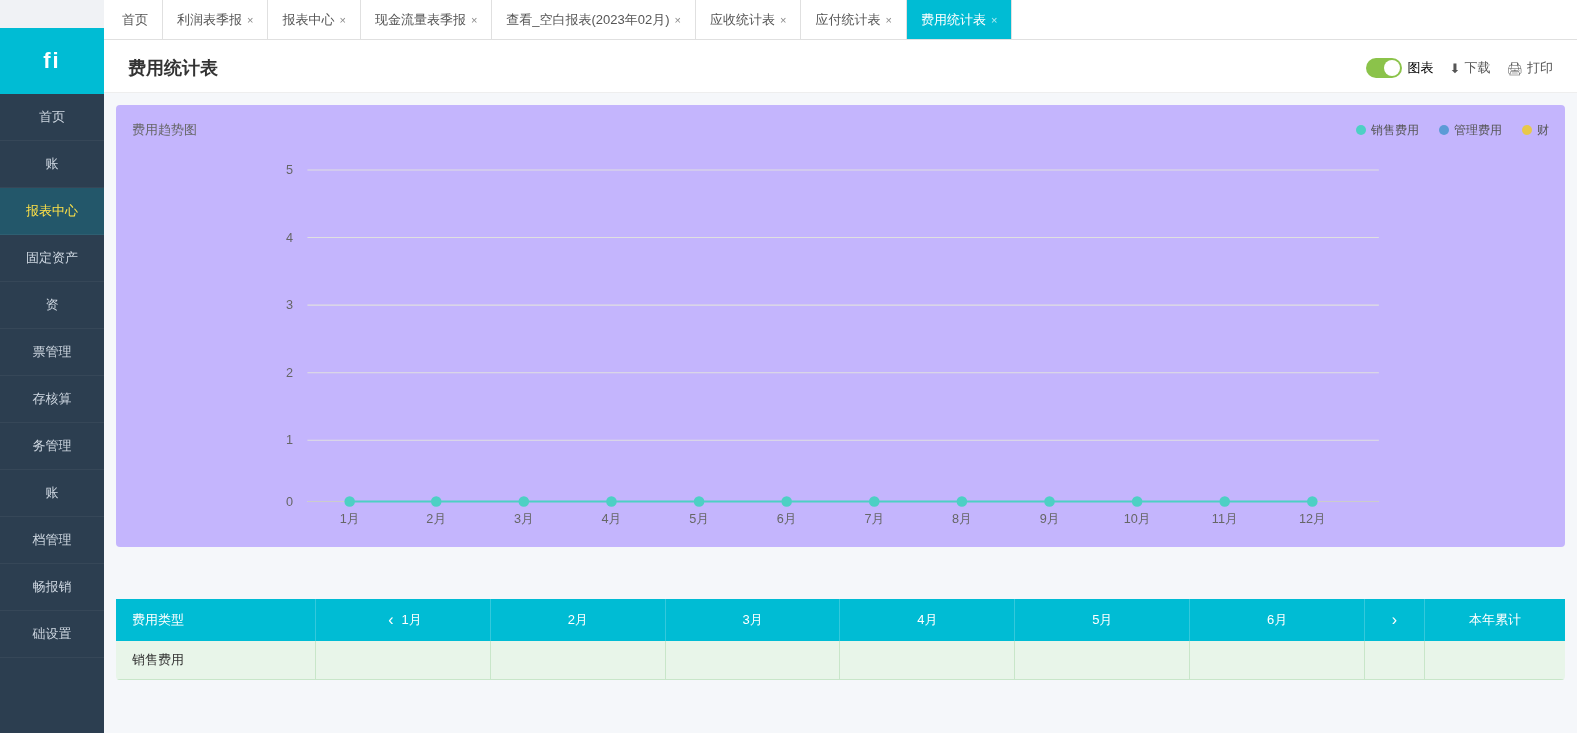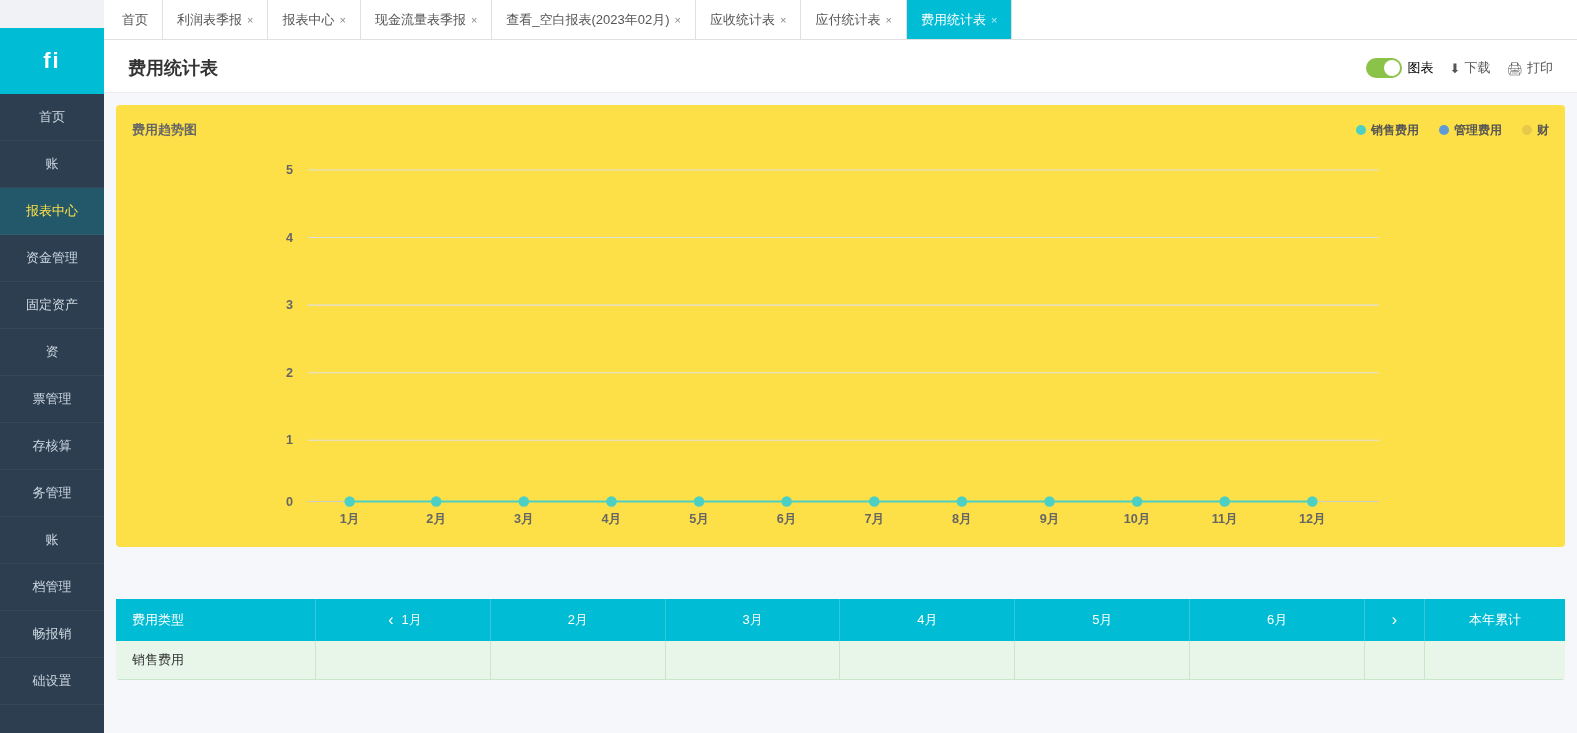--- a/index.html
+++ b/index.html
@@ -133,25 +133,24 @@
       display: flex;
       align-items: center;
       gap: 4px;
       color: #555;
       cursor: pointer;
       font-size: 13px;
     }
 
     
     .chart-section {
-      background: #fde047;
+      background: #c4b5fd;
       margin: 12px;
       padding: 16px;
       border-radius: 4px;
-      font-weight: bold;
     }
     .chart-header {
       display: flex;
       align-items: center;
       justify-content: space-between;
       margin-bottom: 12px;
     }
     .chart-title {
       font-size: 13px;
       color: #666;
@@ -228,21 +227,20 @@
     }
   </style>
 </head>
 <body>
 
 <div class="sidebar">
   <div class="sidebar-logo">fi</div>
   <div class="sidebar-item">首页</div>
   <div class="sidebar-item">账</div>
   <div class="sidebar-item active">报表中心</div>
-  <div class="sidebar-item">资金管理</div>
   <div class="sidebar-item">固定资产</div>
   <div class="sidebar-item">资</div>
   <div class="sidebar-item">票管理</div>
   <div class="sidebar-item">存核算</div>
   <div class="sidebar-item">务管理</div>
   <div class="sidebar-item">账</div>
   <div class="sidebar-item">档管理</div>
   <div class="sidebar-item">畅报销</div>
   <div class="sidebar-item">础设置</div>
 </div>

